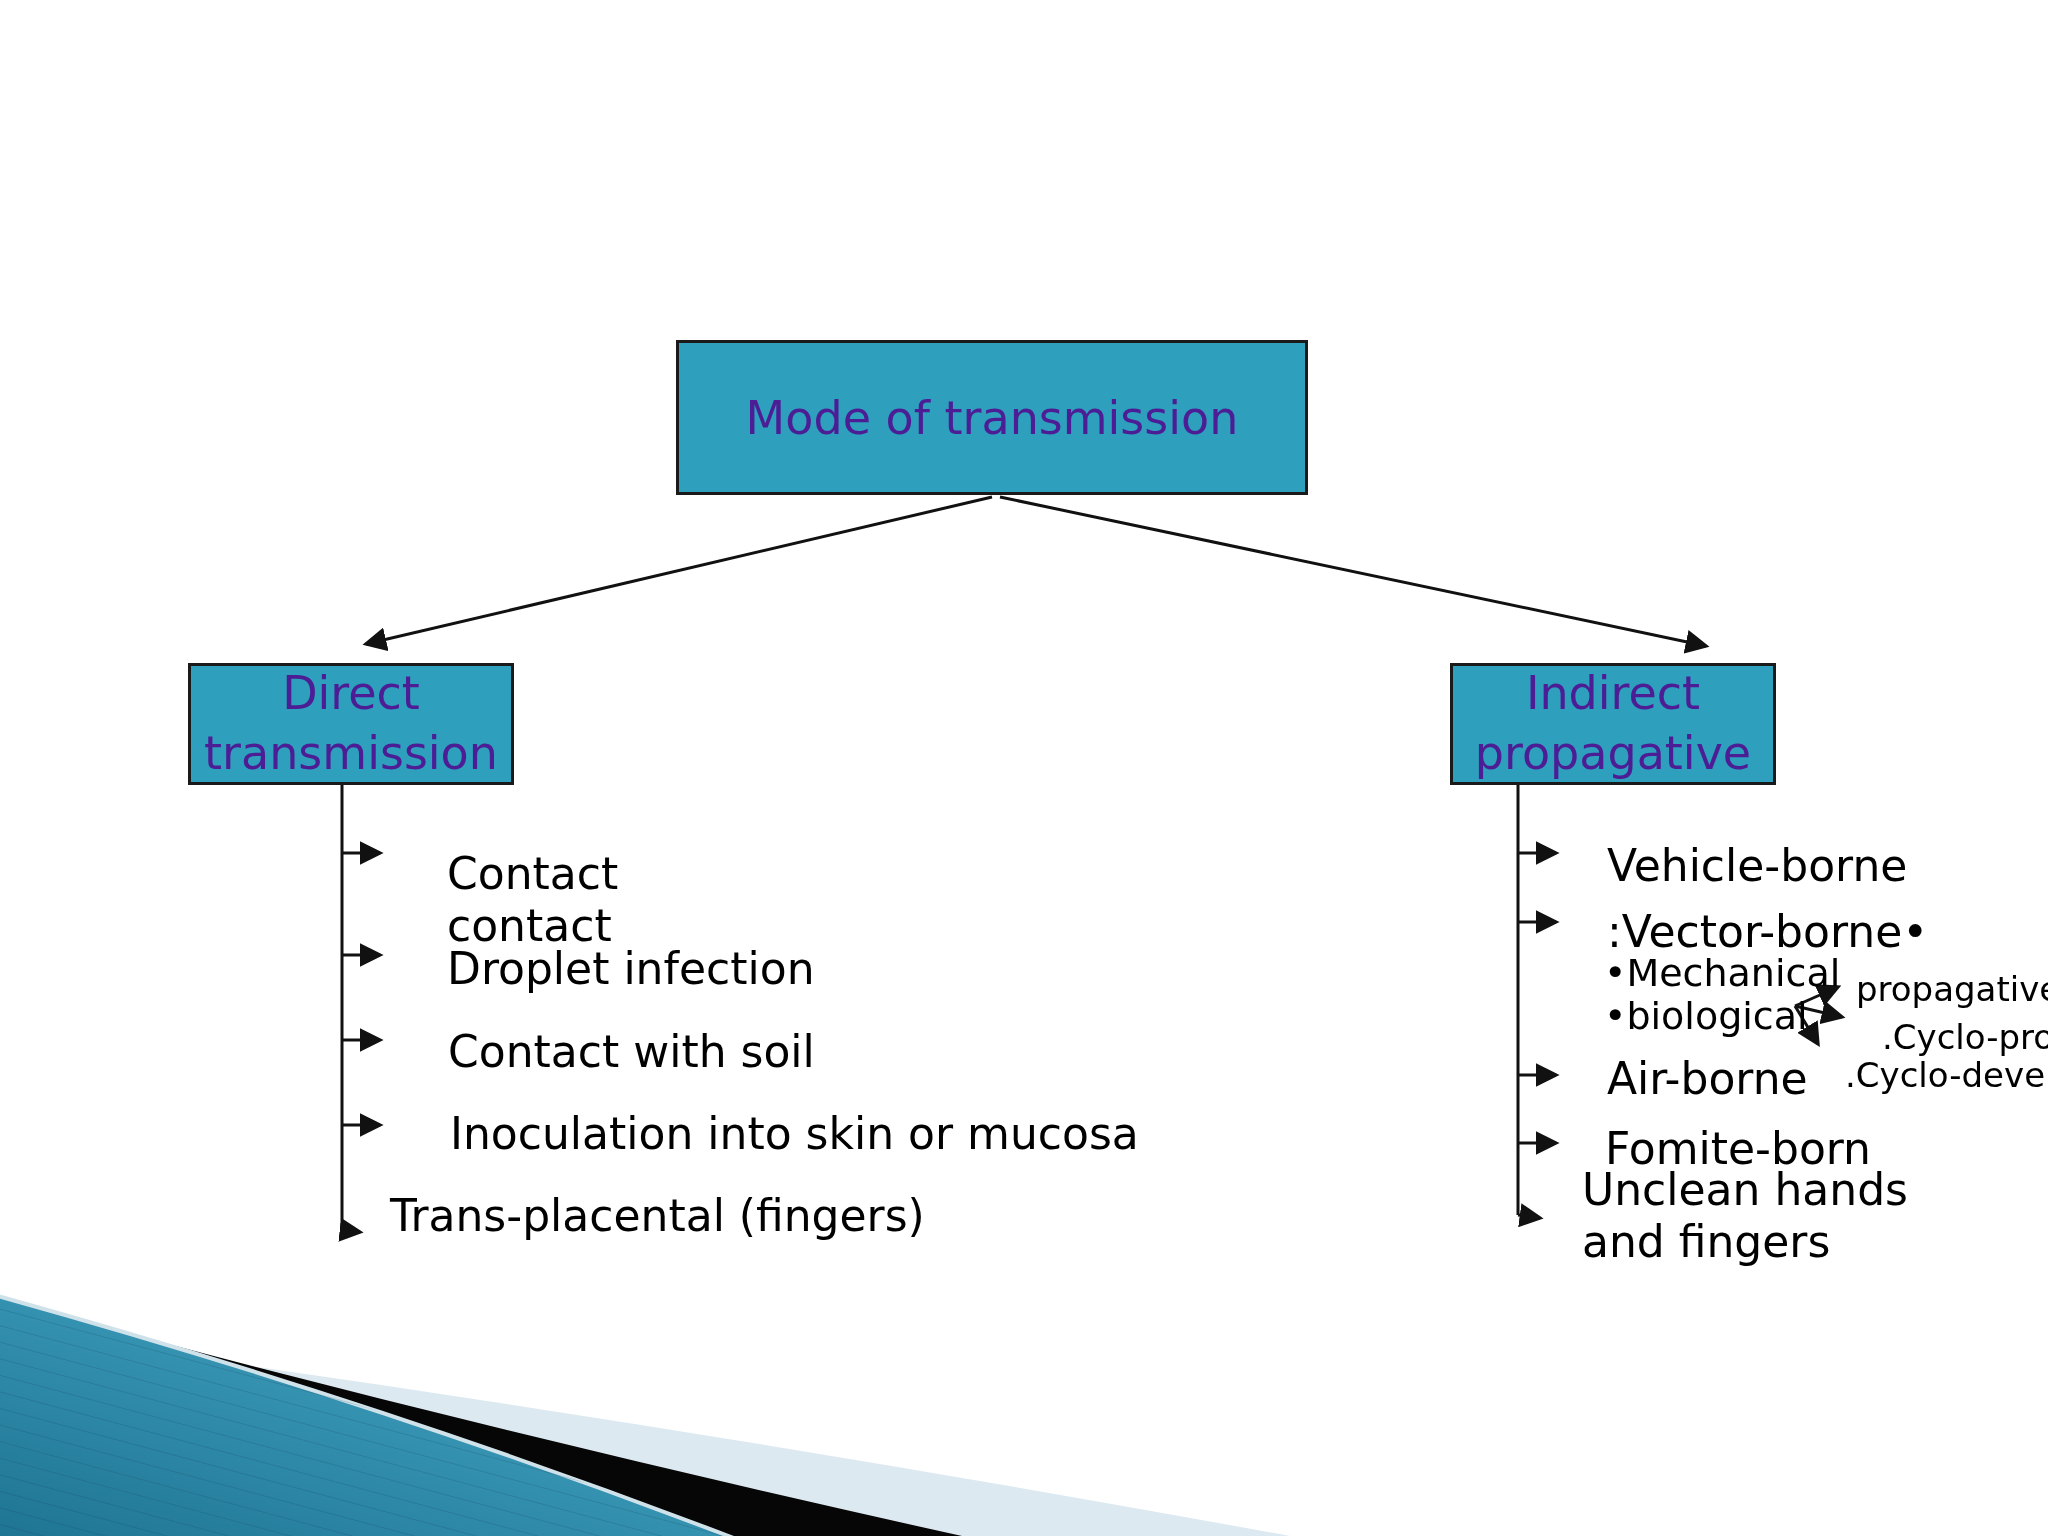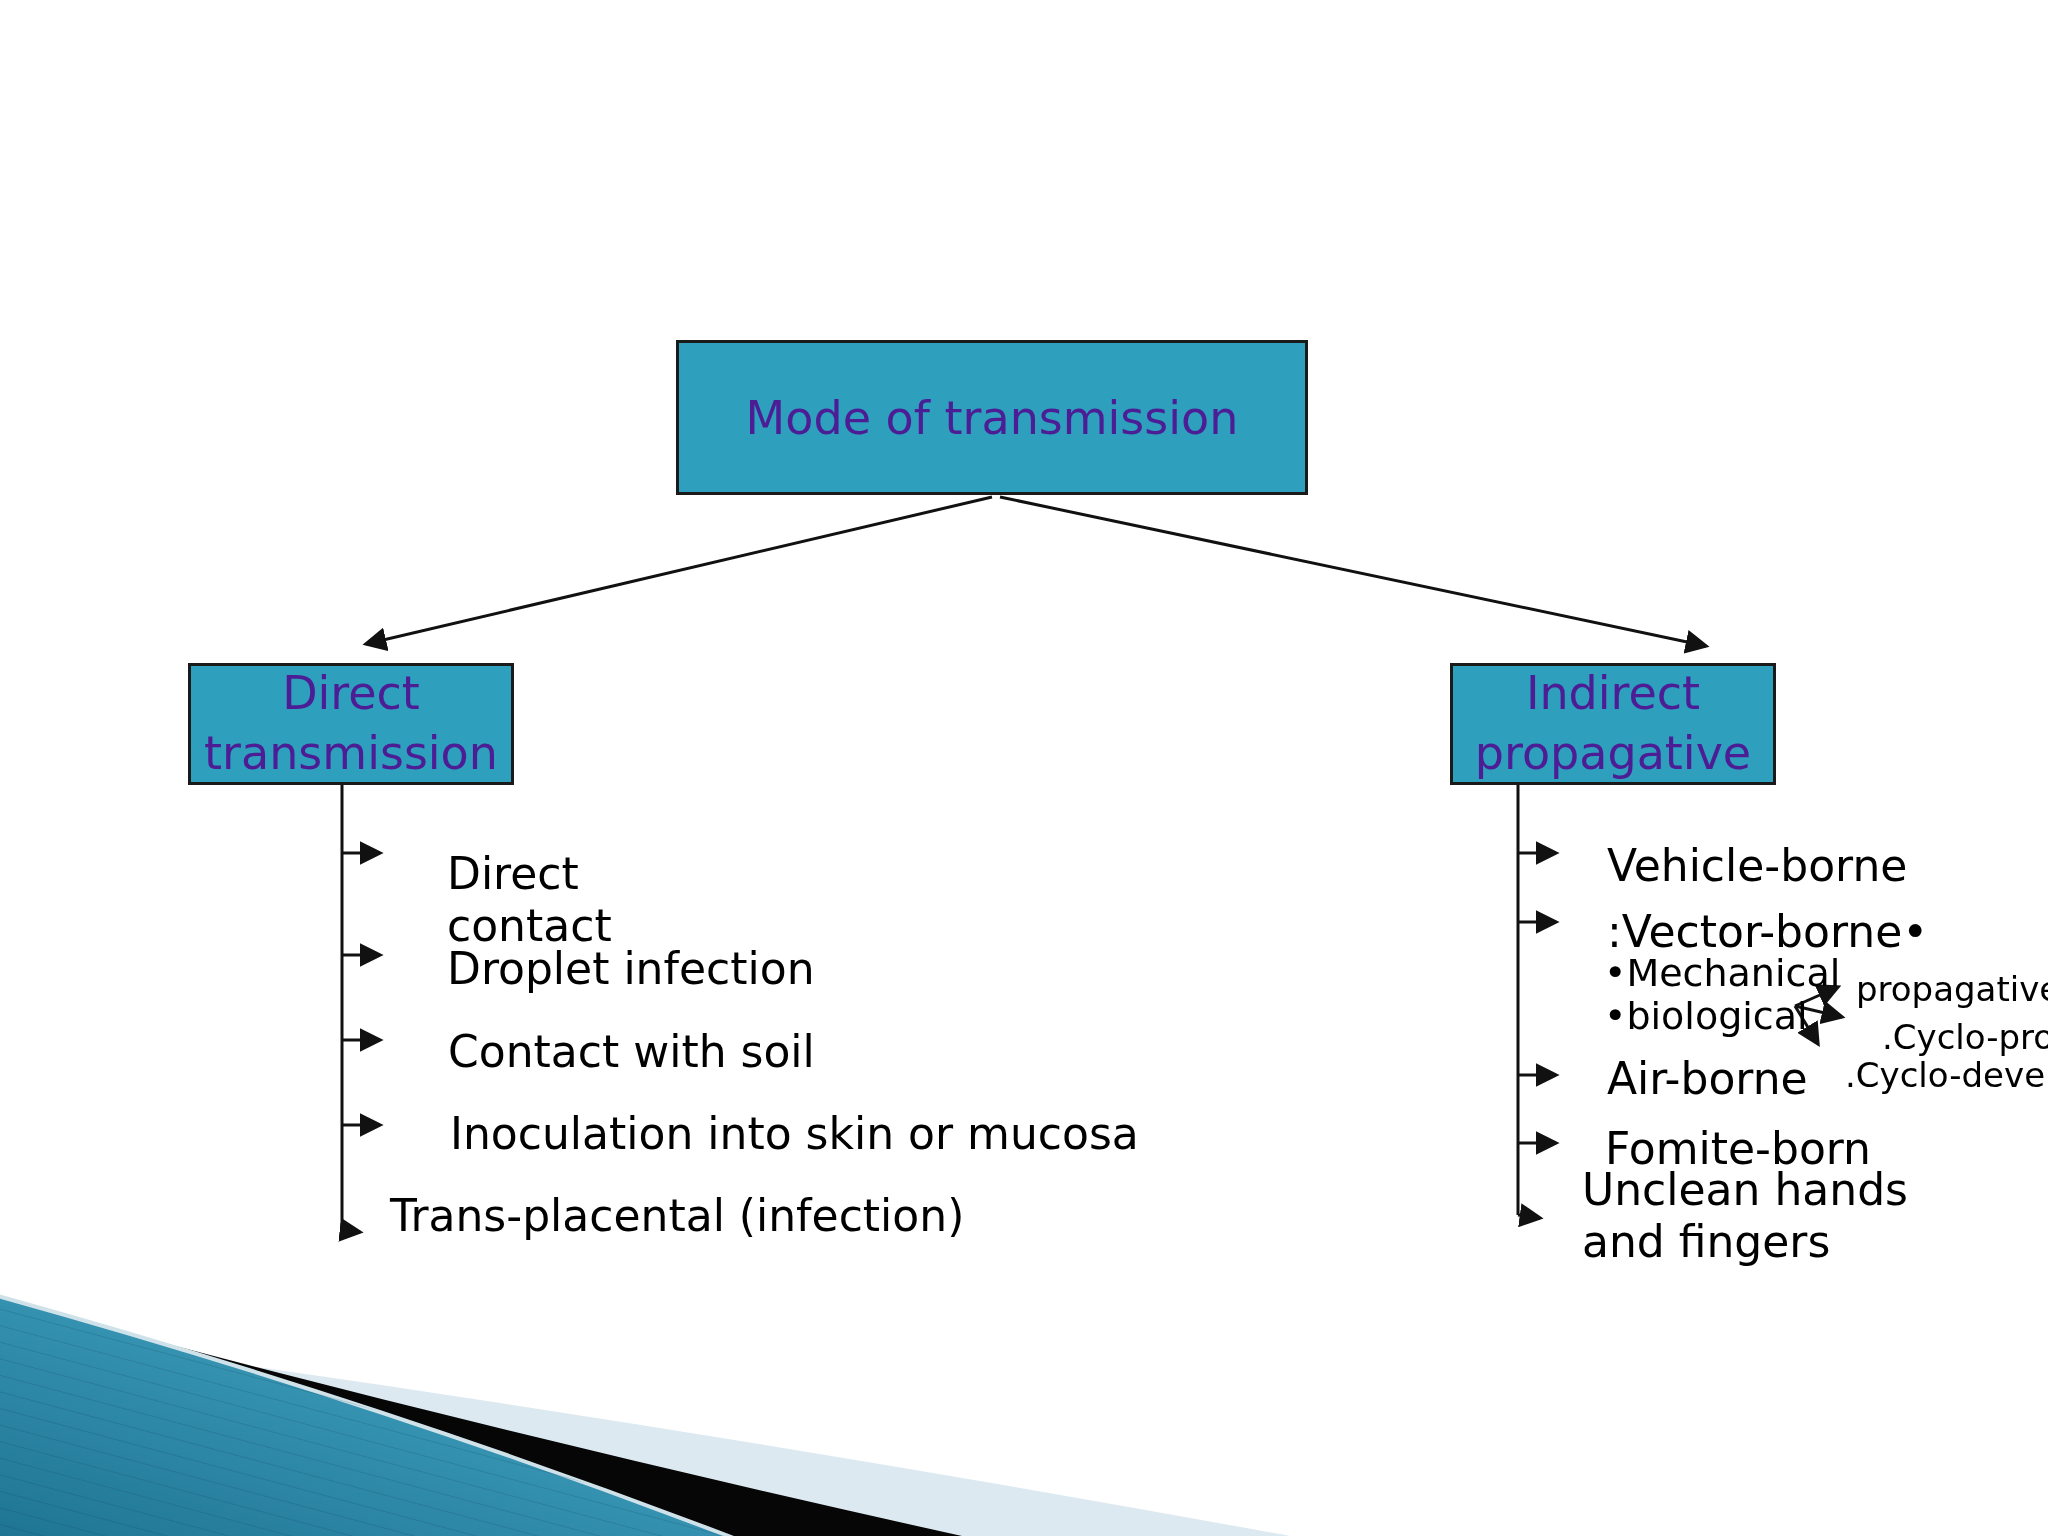--- a/index.html
+++ b/index.html
@@ -90,25 +90,25 @@
   </div>
 
   <div class="box box-child box-direct">
     <span class="lbl">Direct transmission</span>
   </div>
 
   <div class="box box-child box-indirect">
     <span class="lbl">Indirect propagative</span>
   </div>
 
-  <div class="item wrap" style="left:447px;top:848px;width:230px;">Direct contact</div>
+  <div class="item wrap" style="left:447px;top:848px;width:230px;">Contact contact</div>
   <div class="item" style="left:447px;top:943px;">Droplet infection</div>
   <div class="item" style="left:448px;top:1026px;">Contact with soil</div>
   <div class="item" style="left:450px;top:1108px;">Inoculation into skin or mucosa</div>
-  <div class="item" style="left:390px;top:1190px;">Trans-placental (infection)</div>
+  <div class="item" style="left:390px;top:1190px;">Trans-placental (fingers)</div>
 
   <div class="item" style="left:1607px;top:840px;">Vehicle-borne</div>
   <div class="item" style="left:1607px;top:906px;">:Vector-borne•</div>
   <div class="item small" style="left:1604px;top:953px;">•Mechanical</div>
   <div class="item small" style="left:1604px;top:996px;">•biological</div>
   <div class="item" style="left:1607px;top:1053px;">Air-borne</div>
   <div class="item" style="left:1605px;top:1123px;">Fomite-born</div>
   <div class="item wrap" style="left:1582px;top:1164px;width:370px;">Unclean hands and fingers</div>
 
   <div class="fan-label" style="left:1856px;top:972px;">propagative</div>

